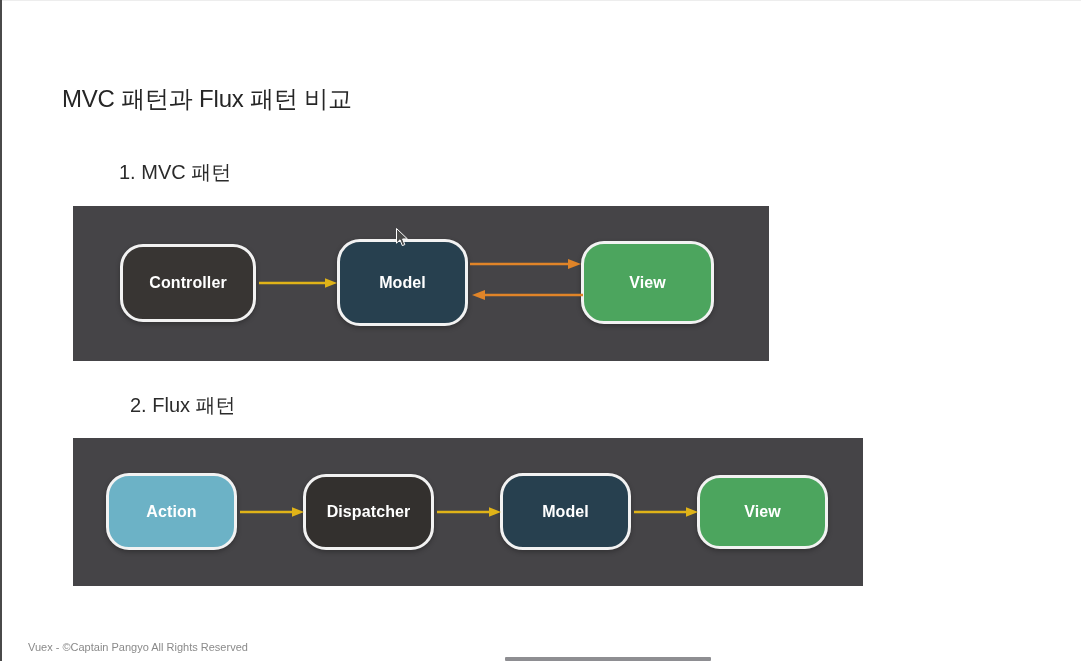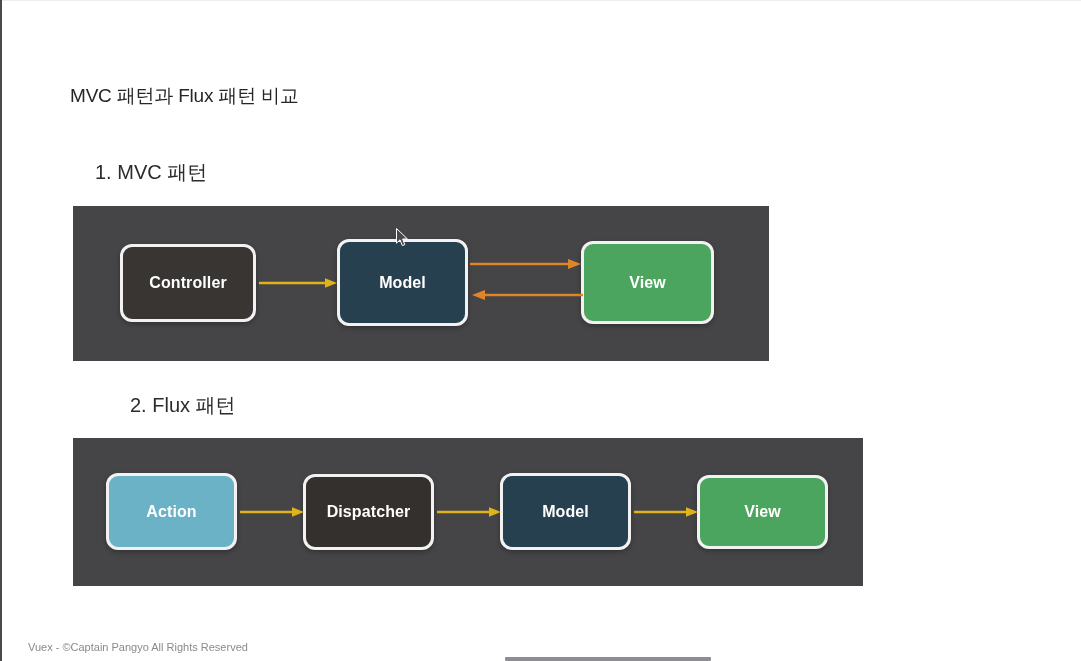--- a/index.html
+++ b/index.html
@@ -34,39 +34,39 @@
     position: absolute;
     left: 2px; top: 1px;
     width: 1079px;
     height: 630px;
     background: #ffffff;
   }
 
   
   .slide-title {
     position: absolute;
-    left: 68px;
+    left: 60px;
     top: 82px;
-    font-size: 19px;
+    font-size: 24px;
     font-weight: 500;
     color: #262626;
     letter-spacing: -0.2px;
     white-space: nowrap;
   }
 
   
   .section-heading {
     position: absolute;
     left: 93px;
     font-size: 20px;
     font-weight: 400;
     color: #2b2b2b;
     white-space: nowrap;
   }
-  .section-heading.s1 { top: 158px; }
+  .section-heading.s1 { top: 158px; margin-left: 24px; }
   .section-heading.s2 { top: 391px; margin-left: 35px; }
 
   
   .panel {
     position: absolute;
     background: #454447;
   }
   .panel.mvc {
     left: 71px;
     top: 205px;
@@ -77,21 +77,21 @@
     left: 71px;
     top: 437px;
     width: 790px;
     height: 148px;
   }
 
   
   .node {
     position: absolute;
     border: 3px solid #f2f2f2;
-    border-radius: 12px;
+    border-radius: 23px;
     display: flex;
     align-items: center;
     justify-content: center;
     color: #ffffff;
     font-size: 16px;
     font-weight: 700;
     letter-spacing: 0.1px;
     box-shadow: 0 2px 5px rgba(0,0,0,0.28);
     white-space: nowrap;
   }

